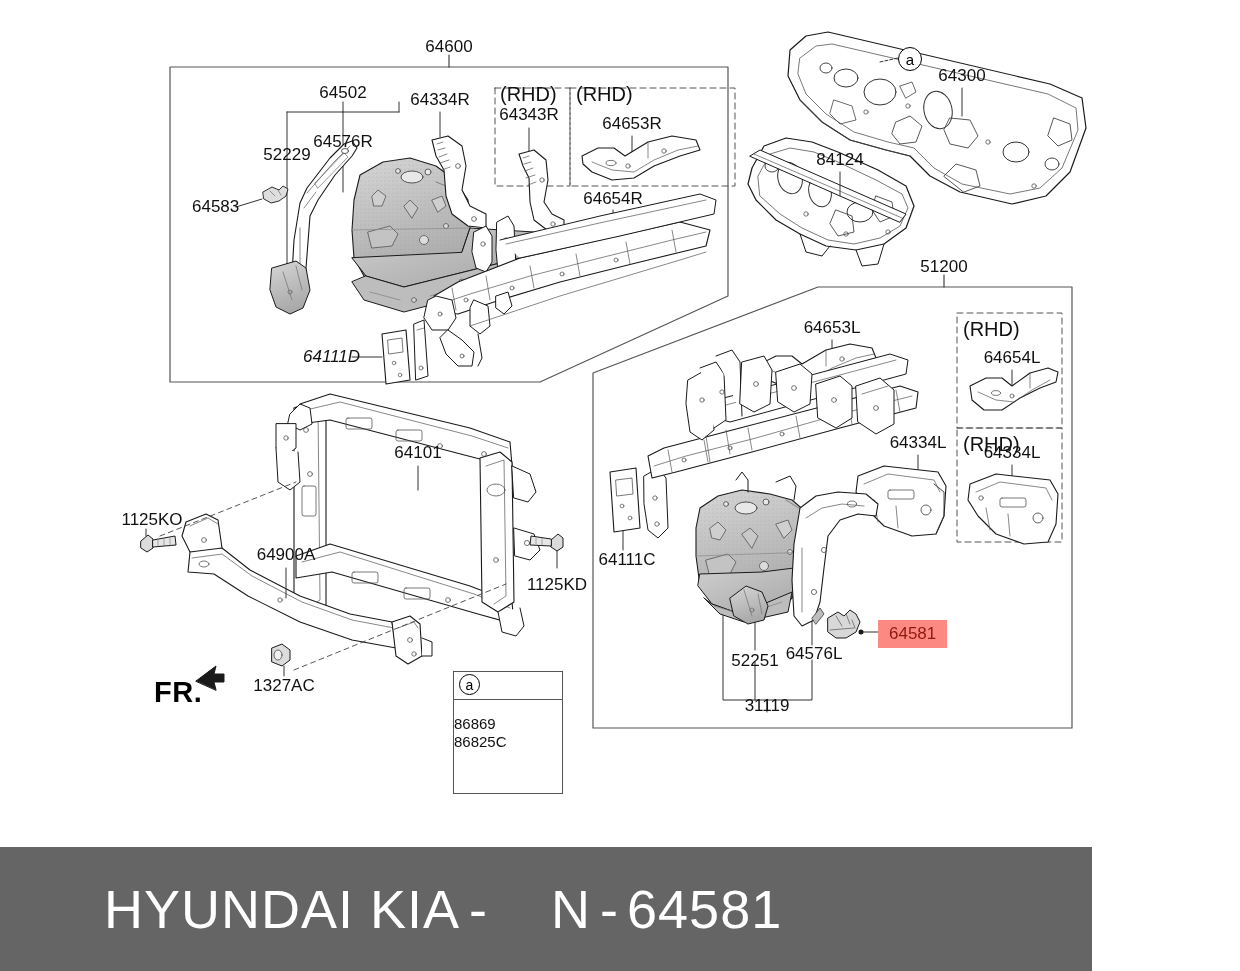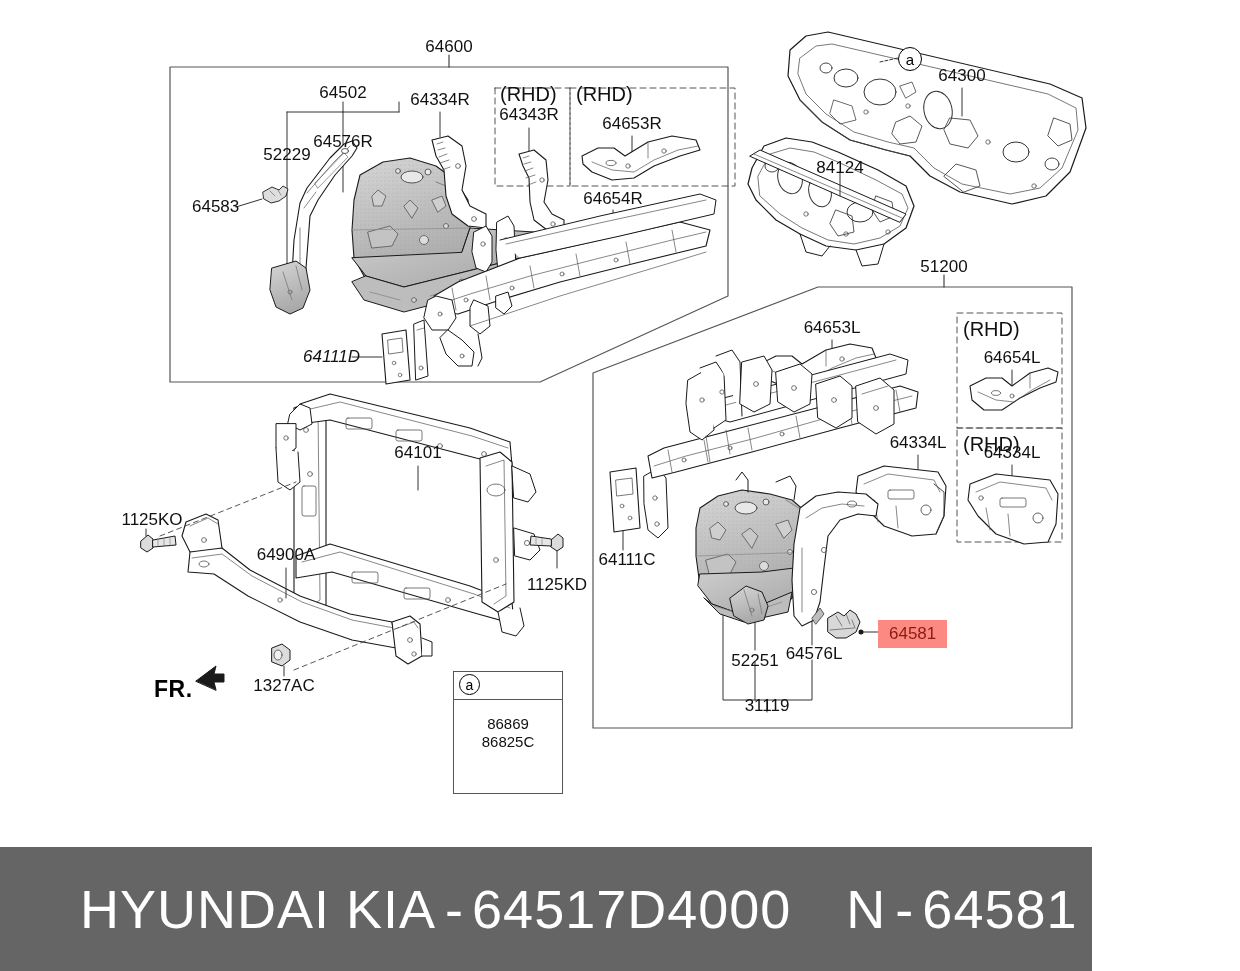--- a/index.html
+++ b/index.html
@@ -53,21 +53,21 @@
     color: #8d1a12;
     font-size: 17px;
     font-family: "Liberation Sans", sans-serif;
     padding: 5px 11px 6px 11px;
     white-space: nowrap;
     line-height: 1;
   }
   .fr-text {
     position: absolute;
     font-family: "Liberation Sans", sans-serif;
-    font-size: 23px;
+    font-size: 29px;
     font-weight: bold;
     color: #000;
     letter-spacing: 0.5px;
   }
   .circ-a {
     position: absolute;
     width: 24px;
     height: 24px;
     border: 1.5px solid #000;
     border-radius: 50%;
@@ -86,21 +86,21 @@
     top: 847px;
     width: 1240px;
     height: 124px;
     background: #656565;
     display: flex;
     align-items: center;
   }
   #footer-inner {
     display: flex;
     align-items: center;
-    margin-left: 80px;
+    margin-left: 104px;
   }
   .foot-brand {
     color: #ffffff;
     font-family: "Liberation Sans", sans-serif;
     font-size: 54px;
     letter-spacing: 1px;
     white-space: nowrap;
   }
   .foot-sep {
     color: #ffffff;
@@ -148,21 +148,21 @@
     height: 21px;
     font-size: 14px;
   }
   #legend-body {
     position: relative;
     height: 94px;
   }
   .legend-txt {
     position: absolute;
     width: 100%;
-    text-align: center;
+    text-align: left;
     font-size: 15px;
     color: #111;
     font-family: "Liberation Sans", sans-serif;
   }
 </style>
 </head>
 <body>
 
 <div id="page">
 
@@ -555,21 +555,21 @@
     <div class="lbl ctr" style="left:440px; top:91px;">64334R</div>
     <div class="lbl" style="left:303px; top:348px;font-style:italic;">64111D</div>
     <div class="lbl rhd" style="left:500px; top:84px;">(RHD)</div>
     <div class="lbl ctr" style="left:529px; top:106px;">64343R</div>
     <div class="lbl rhd" style="left:576px; top:84px;">(RHD)</div>
     <div class="lbl ctr" style="left:632px; top:115px;">64653R</div>
     <div class="lbl ctr" style="left:613px; top:190px;">64654R</div>
 
     <div class="circ-a" style="left:898px; top:47px;">a</div>
     <div class="lbl ctr" style="left:962px; top:67px;">64300</div>
-    <div class="lbl ctr" style="left:840px; top:151px;margin-top:8px;">84124</div>
+    <div class="lbl ctr" style="left:840px; top:151px;">84124</div>
 
     <div class="lbl ctr" style="left:944px; top:258px;">51200</div>
     <div class="lbl ctr" style="left:832px; top:319px;">64653L</div>
     <div class="lbl rhd" style="left:963px; top:319px;">(RHD)</div>
     <div class="lbl ctr" style="left:1012px; top:349px;">64654L</div>
     <div class="lbl rhd" style="left:963px; top:434px;">(RHD)</div>
     <div class="lbl ctr" style="left:918px; top:434px;">64334L</div>
     <div class="lbl ctr" style="left:1012px; top:444px;">64334L</div>
     <div class="lbl ctr" style="left:627px; top:551px;">64111C</div>
     <div class="lbl ctr" style="left:755px; top:652px;">52251</div>
@@ -594,21 +594,20 @@
         <div class="legend-txt" style="top:33px;">86825C</div>
       </div>
     </div>
 
   </div>
 
   <div id="footer">
     <div id="footer-inner">
       <span class="foot-brand">HYUNDAI  KIA</span>
       <span class="foot-sep">-</span>
-      <span class="foot-pn">64517D4000</span>
       <span class="foot-gap"></span>
       <span class="foot-ref">N</span>
       <span class="foot-sep">-</span>
       <span class="foot-ref">64581</span>
     </div>
   </div>
 
 </div>
 
 </body></html>

